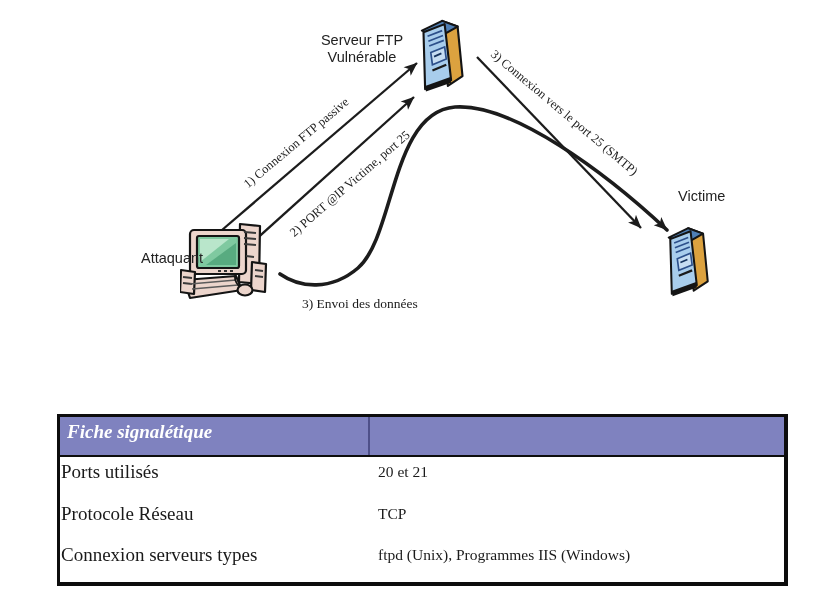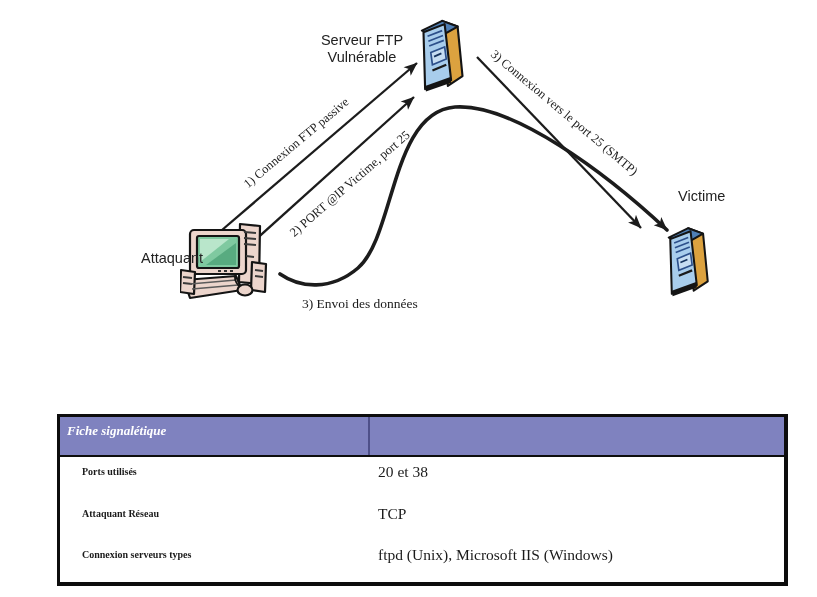--- a/index.html
+++ b/index.html
@@ -48,34 +48,34 @@
     position:relative;
     height:40px;
     background:#7f82bf;
     border-bottom:2px solid #0d0d0d;
     box-sizing:border-box;
     padding:4px 0 0 7px;
   }
   .spec-header-title{
     font-family:"Liberation Serif","DejaVu Serif",serif;
     font-style:italic;font-weight:bold;
-    font-size:13px;color:#ffffff;
+    font-size:19px;color:#ffffff;
   }
   .spec-header-divider{
     position:absolute;left:308px;top:0;bottom:0;width:2px;
     background:#4e5089;
   }
   .spec-body{padding-top:0;}
   .spec-row{display:flex;height:16px;}
   .spec-row.r1{margin-top:7px;}
   .spec-row.r2{margin-top:26px;}
   .spec-row.r3{margin-top:25px;}
   .spec-label{
-    width:318px;box-sizing:border-box;padding-left:22px;
-    font-weight:bold;font-size:10px;line-height:16px;
+    width:318px;box-sizing:border-box;padding-left:1px;
+    font-weight:normal;font-size:19px;line-height:16px;
   }
   .spec-value{font-size:15.5px;line-height:16px;}
 </style>
 </head>
 <body>
 
 <div class="page">
 
   <div class="diagram">
 
@@ -183,26 +183,26 @@
   </div>
 
   <div class="spec-table">
     <div class="spec-header">
       <span class="spec-header-title">Fiche signalétique</span>
       <div class="spec-header-divider"></div>
     </div>
     <div class="spec-body">
       <div class="spec-row r1">
         <div class="spec-label">Ports utilisés</div>
-        <div class="spec-value">20 et 38</div>
+        <div class="spec-value">20 et 21</div>
       </div>
       <div class="spec-row r2">
-        <div class="spec-label">Attaquant Réseau</div>
+        <div class="spec-label">Protocole Réseau</div>
         <div class="spec-value">TCP</div>
       </div>
       <div class="spec-row r3">
         <div class="spec-label">Connexion serveurs types</div>
-        <div class="spec-value">ftpd (Unix), Microsoft IIS (Windows)</div>
+        <div class="spec-value">ftpd (Unix), Programmes IIS (Windows)</div>
       </div>
     </div>
   </div>
 
 </div>
 
 </body></html>

